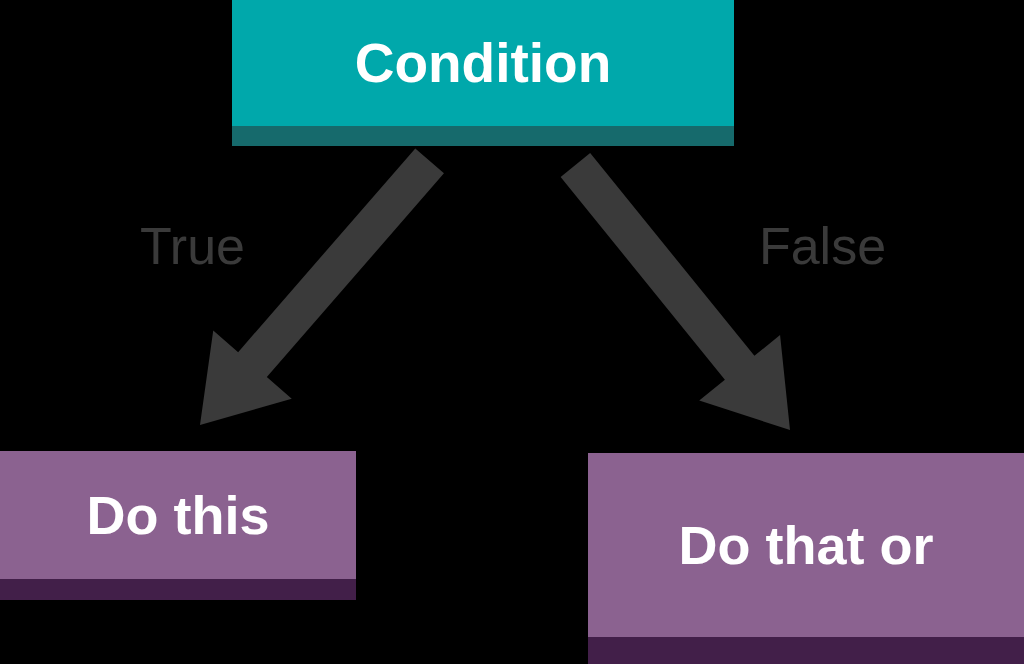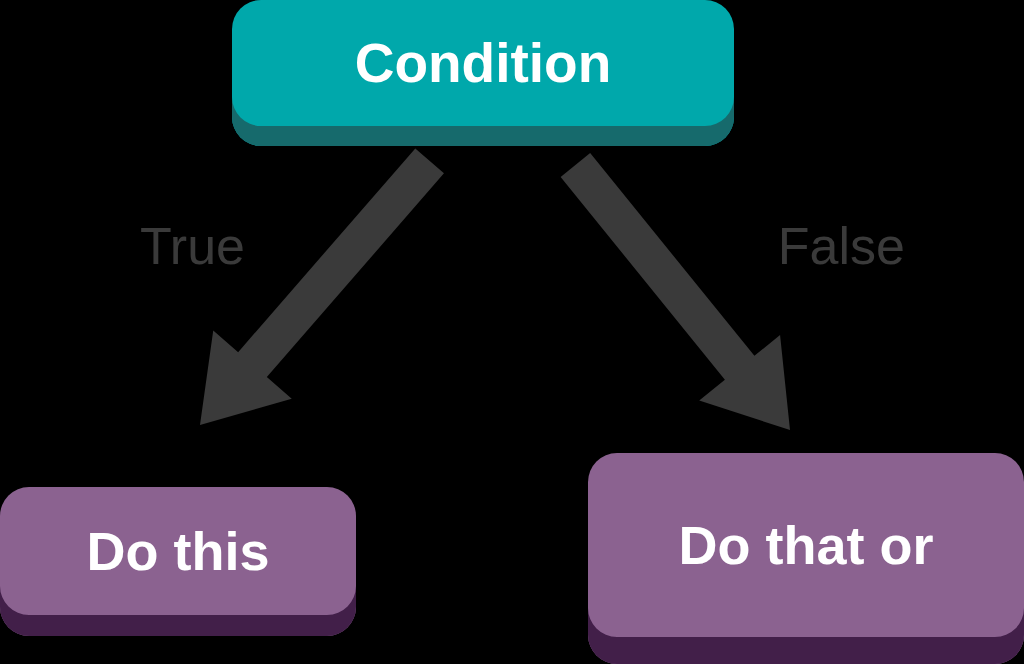--- a/index.html
+++ b/index.html
@@ -26,54 +26,52 @@
   .node {
     position: absolute;
     display: flex;
     flex-direction: column;
     align-items: center;
     justify-content: center;
     color: var(--node-text);
     font-weight: bold;
     text-align: center;
     line-height: 1.2;
-    border-radius: 29px;
   }
   .node-condition {
     left: 232px; top: 0; width: 502px; height: 146px;
     background: var(--teal);
     box-shadow: inset 0 -20px 0 0 var(--teal-shadow);
     padding-bottom: 20px;
     font-size: 55px;
   }
   .node-do-this {
     left: 0; top: 451px; width: 356px; height: 149px;
     background: var(--purple);
     box-shadow: inset 0 -21px 0 0 var(--purple-shadow);
     padding-bottom: 21px;
     font-size: 54px;
-    margin-top: 36px;
   }
   .node-do-that {
     left: 588px; top: 453px; width: 436px; height: 211px;
     background: var(--purple);
     box-shadow: inset 0 -27px 0 0 var(--purple-shadow);
     padding-bottom: 27px;
     font-size: 54px;
     line-height: 67px;
   }
   .edge-label {
     position: absolute;
     color: var(--arrow);
     font-weight: normal;
     font-size: 52px;
     text-align: center;
   }
   .edge-label-true  { left: 110px; top: 216px; width: 165px; }
-  .edge-label-false { left: 740px; top: 216px; width: 165px; text-align: right; }
+  .edge-label-false { left: 740px; top: 216px; width: 165px; }
   .arrows-layer {
     position: absolute;
     left: 0; top: 0;
     width: 1024px; height: 664px;
     pointer-events: none;
   }
   .arrows-layer polygon { fill: var(--arrow); }
 </style>
 </head>
 <body>

